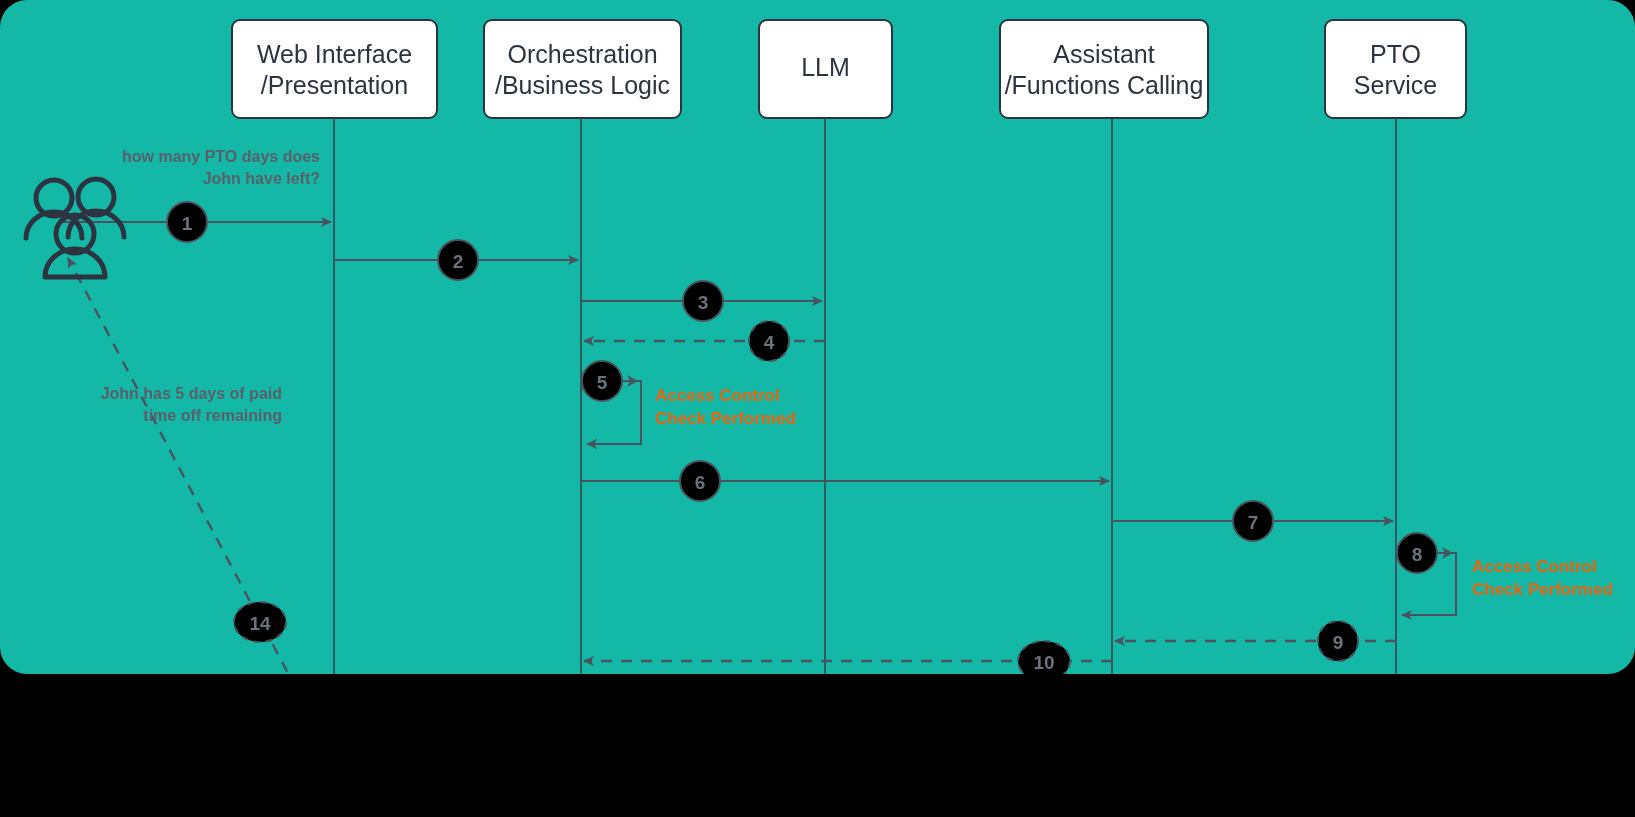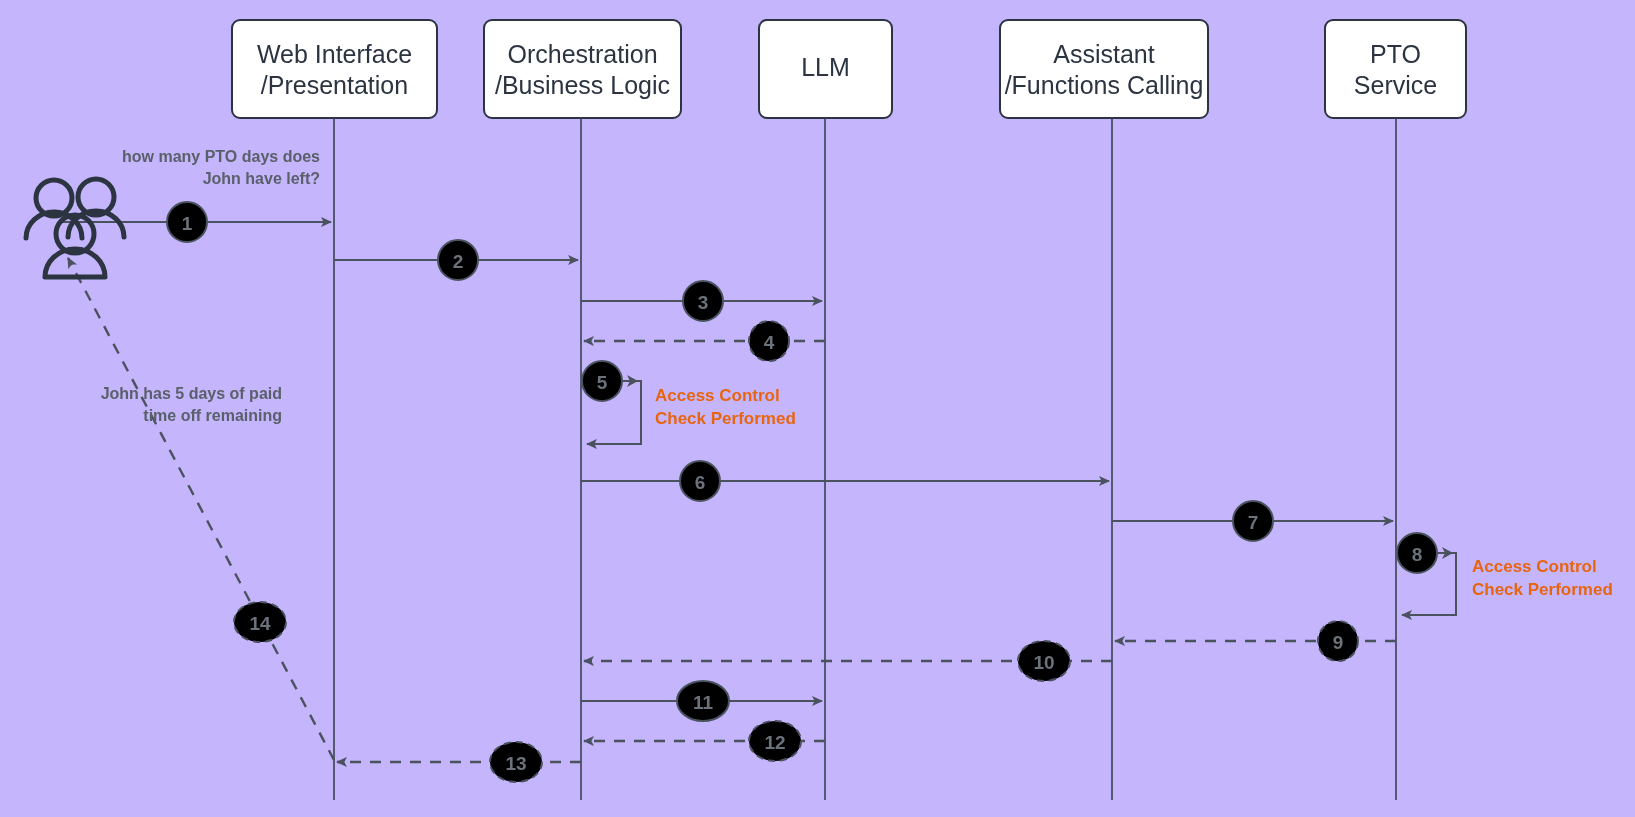--- a/index.html
+++ b/index.html
@@ -3,24 +3,25 @@
 <meta charset="utf-8">
 <style>
   html, body {
     margin: 0;
     padding: 0;
     background: #000000;
   }
   #stage {
     position: relative;
     width: 1635px;
-    height: 817px;
-    background: #c4b5fd;
+    height: 674px;
+    background: #14b8a6;
     overflow: hidden;
     font-family: "Liberation Sans", sans-serif;
+    border-radius: 27px;
   }
   svg#diagram {
     position: absolute;
     left: 0;
     top: 0;
     width: 1635px;
     height: 817px;
     display: block;
   }
   .lifeline-box-rect {

